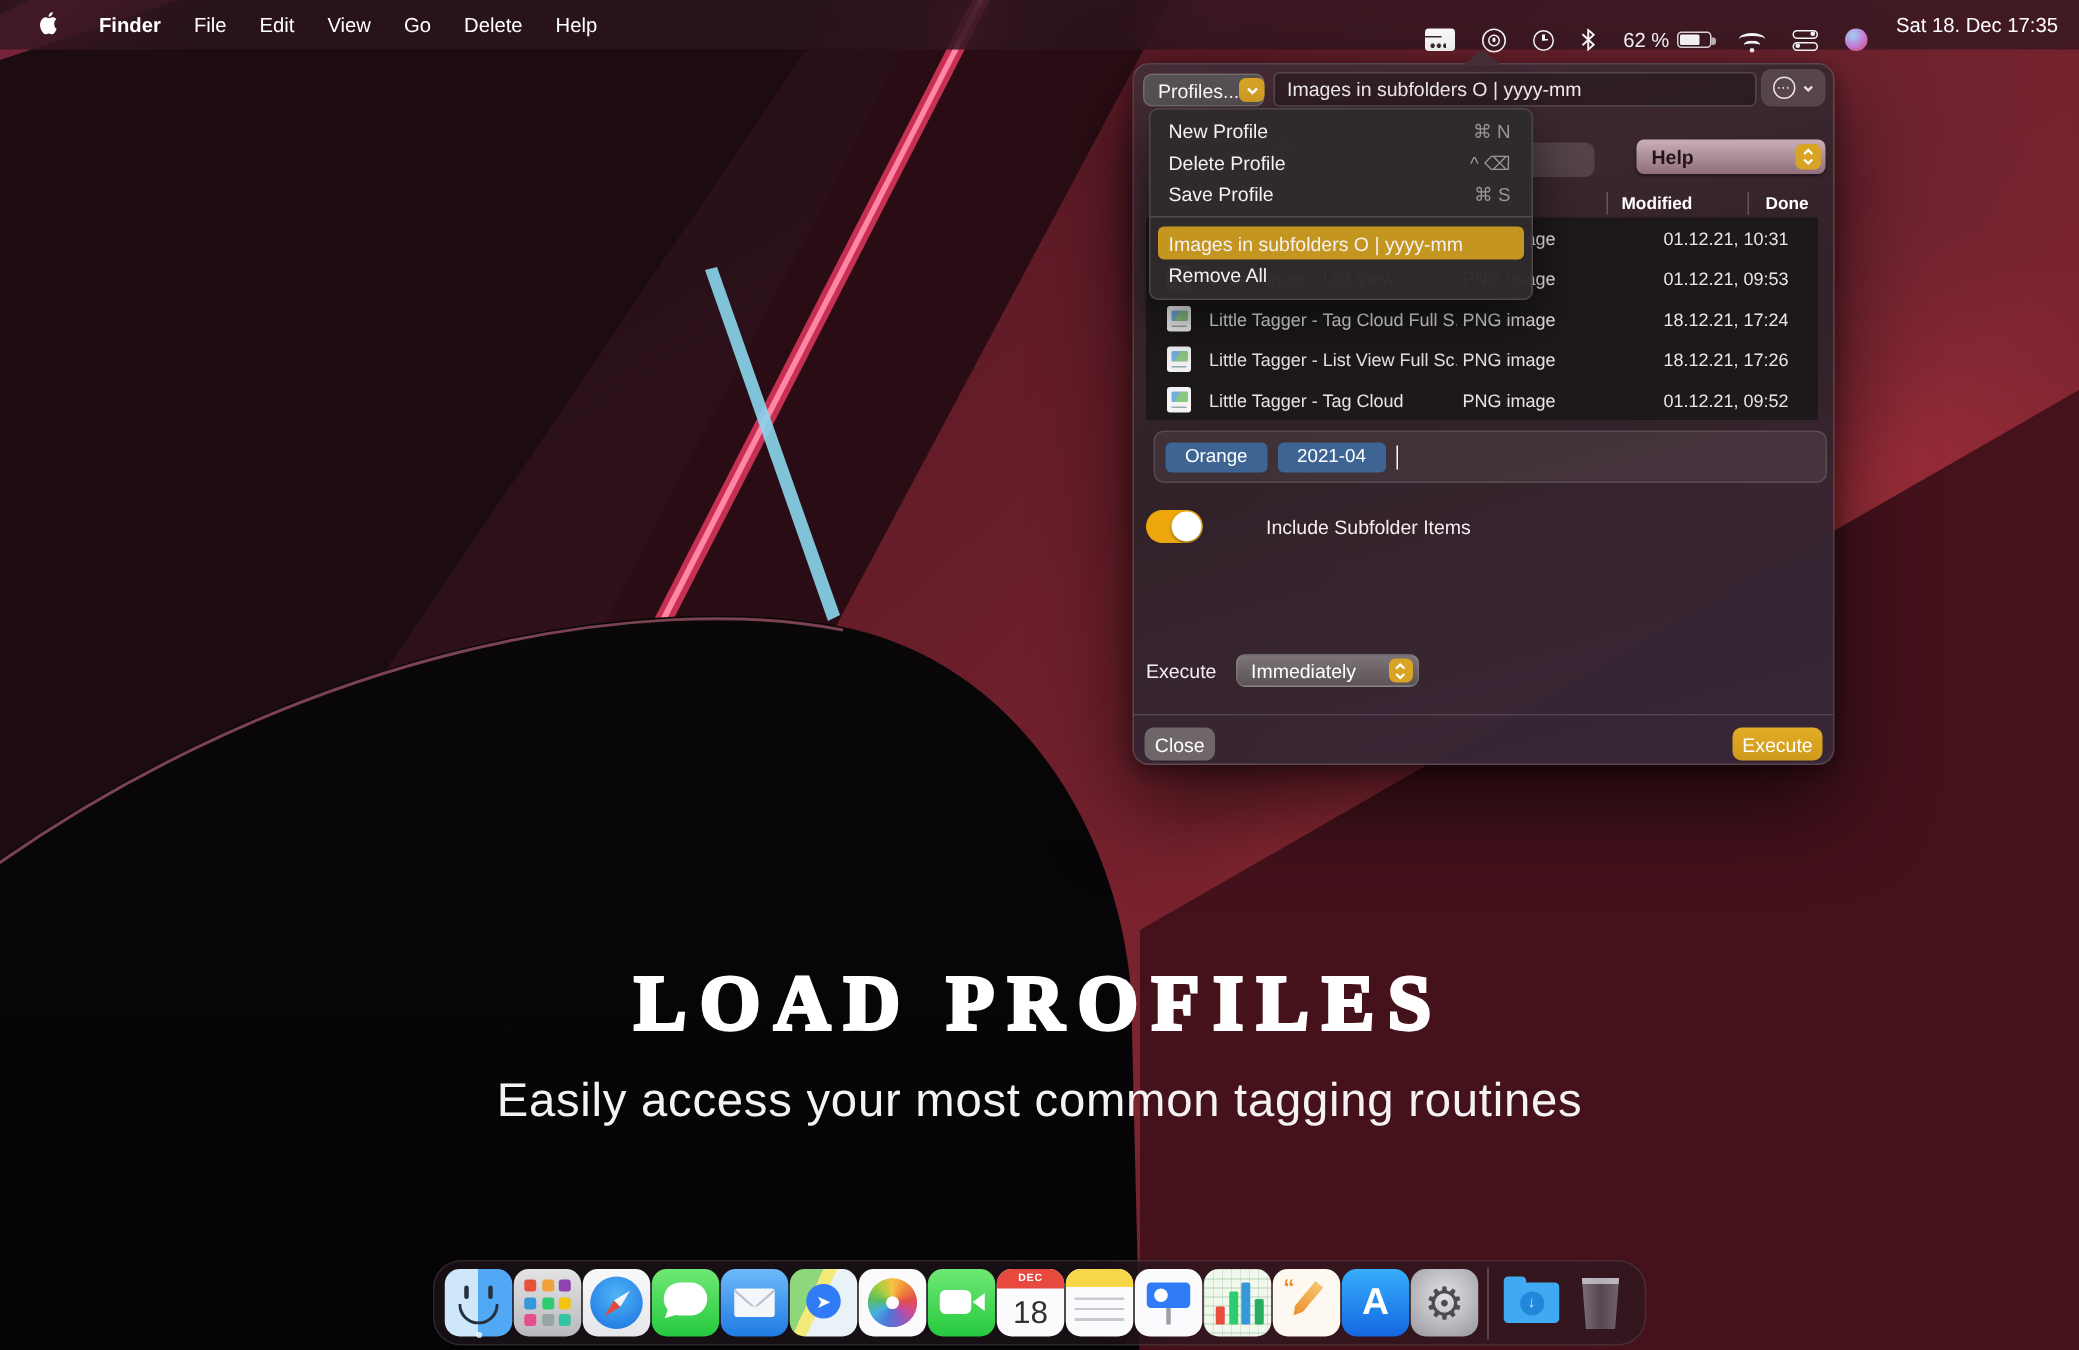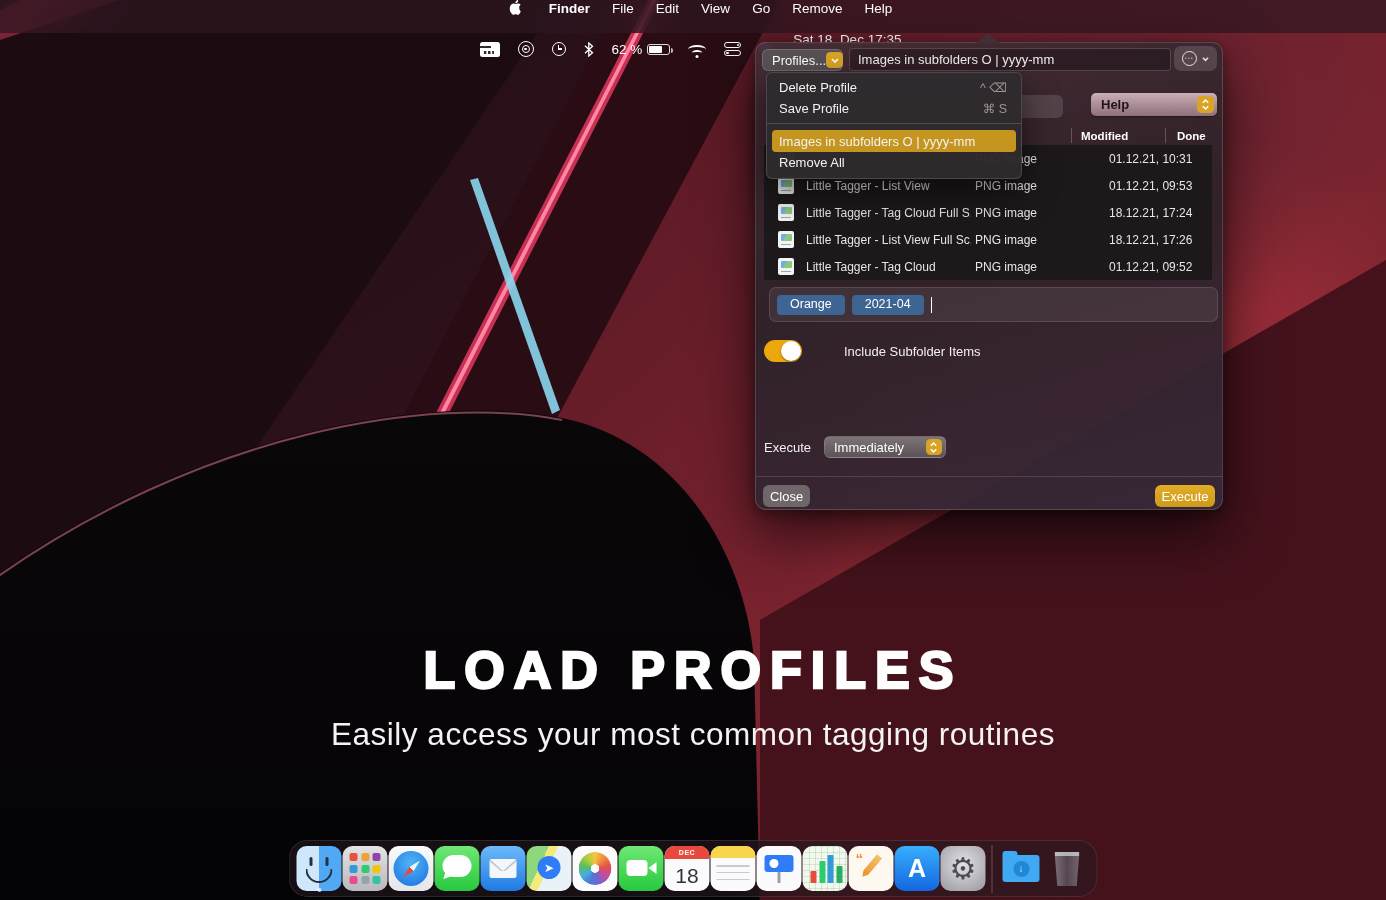--- a/index.html
+++ b/index.html
@@ -5,21 +5,21 @@
   * { margin:0; padding:0; box-sizing:border-box; }
   html,body { width:1386px; height:900px; overflow:hidden; background:#1a0d12;
     font-family:"Liberation Sans", sans-serif; -webkit-font-smoothing:antialiased; }
   #desktop { position:relative; width:1386px; height:900px; overflow:hidden; }
   #wallpaper { position:absolute; inset:0; z-index:0; }
 
   
   .menubar { position:absolute; top:0; left:0; right:0; height:33px; z-index:40;
     background:rgba(46,22,32,0.72); backdrop-filter:blur(18px);
     display:flex; align-items:center; justify-content:space-between;
-    color:#fff; font-size:13.5px;flex-direction:column; }
+    color:#fff; font-size:13.5px; }
   .mb-left { display:flex; align-items:center; gap:0; padding-left:12px; }
   .mb-left .apple { padding:0 14px; display:flex; align-items:center; }
   .mb-appname { font-weight:bold; padding:0 11px; }
   .mb-item { padding:0 11px; }
   .mb-right { display:flex; align-items:center; gap:0; padding-right:10px; }
   .st { display:flex; align-items:center; padding:0 9px; height:24px;margin-top:20px; }
   .battery-wrap { display:flex; align-items:center; gap:5px; }
   .batt { position:relative; width:23px; height:11px; border:1px solid rgba(255,255,255,.85);
     border-radius:3px; }
   .batt .fill { position:absolute; left:1px; top:1px; bottom:1px; width:60%;
@@ -158,21 +158,21 @@
     border-radius:6px; padding:4px 0 5px; box-shadow:0 14px 34px rgba(0,0,0,0.55); }
   .pm-item { display:flex; align-items:center; justify-content:space-between;
     height:21px; padding:0 14px 0 12px; font-size:13px; color:#f4f1f2; }
   .pm-item .sc { color:#9b9497; font-size:12.5px; }
   .pm-sep { height:1px; background:rgba(255,255,255,0.16); margin:4px 0 6px; }
   .pm-item.selected { background:#c5961f; margin:0 5px; padding:0 9px 0 7px; border-radius:4px;
     height:22px; }
 
   
   .marketing { position:absolute; left:0; right:0; top:640px; text-align:center; z-index:5; color:#fff; }
-  .mk-title { font-family:Liberation Sans, sans-serif; font-weight:900; font-size:52px;
+  .mk-title { font-family:Liberation Serif, serif; font-weight:900; font-size:52px;
     letter-spacing:9px; -webkit-text-stroke:2.5px #fff; }
   .mk-sub { margin-top:16px; font-family:"Liberation Sans", sans-serif; font-weight:300;
     font-size:31.5px; letter-spacing:0.5px; color:#f4f2f3; }
 
   
   .dock { position:absolute; left:50%; transform:translateX(-50%); bottom:3px; z-index:30;
     height:57px; display:flex; align-items:center; gap:1px; padding:5px 7px;
     background:rgba(38,26,32,0.55); border:1px solid rgba(255,255,255,0.10);
     border-radius:19px; backdrop-filter:blur(20px); }
   .dicon { position:relative; width:45px; height:45px; border-radius:10px; flex:0 0 auto; overflow:hidden; }
@@ -328,21 +328,21 @@
       <div class="apple">
         <svg width="15" height="17" viewBox="0 0 15 17">
           <path fill="#fff" d="M12.4 9c0-2 1.7-3 1.8-3.1-1-1.4-2.5-1.6-3-1.6-1.3-.1-2.5.7-3.1.7-.6 0-1.6-.7-2.7-.7C4 4.3 2.4 5.5 1.6 7.3.1 10.1 1.2 14 2.7 16c.7 1 1.5 2.1 2.6 2.1 1 0 1.4-.7 2.7-.7s1.6.7 2.7.7c1.1 0 1.8-1 2.5-2 .8-1.2 1.1-2.3 1.1-2.4-.1 0-2-.8-1.9-4.7zM10.3 2.6c.6-.7 1-1.7.9-2.6-.9 0-1.9.6-2.5 1.3-.5.6-1 1.6-.9 2.6 1 0 2-.6 2.5-1.3z" transform="scale(0.82)"></path>
         </svg>
       </div>
       <div class="mb-appname">Finder</div>
       <div class="mb-item">File</div>
       <div class="mb-item">Edit</div>
       <div class="mb-item">View</div>
       <div class="mb-item">Go</div>
-      <div class="mb-item">Remove</div>
+      <div class="mb-item">Delete</div>
       <div class="mb-item">Help</div>
     </div>
     <div class="mb-right">
       <div class="st">
         <span class="drawer"></span>
       </div>
       <div class="st">
         <span class="rings">
             <i></i>
           </span>
@@ -509,20 +509,24 @@
         </span>
       </span>
     </div>
 
     <div class="foot-sep"></div>
     <div class="btn-close">Close</div>
     <div class="btn-exec">Execute</div>
 
     <div class="pmenu">
       <div class="pm-item">
+        <span>New Profile</span>
+        <span class="sc">⌘ N</span>
+      </div>
+      <div class="pm-item">
         <span>Delete Profile</span>
         <span class="sc">^ ⌫</span>
       </div>
       <div class="pm-item">
         <span>Save Profile</span>
         <span class="sc">⌘ S</span>
       </div>
       <div class="pm-sep"></div>
       <div class="pm-item selected">
         <span>Images in subfolders O | yyyy-mm</span>

